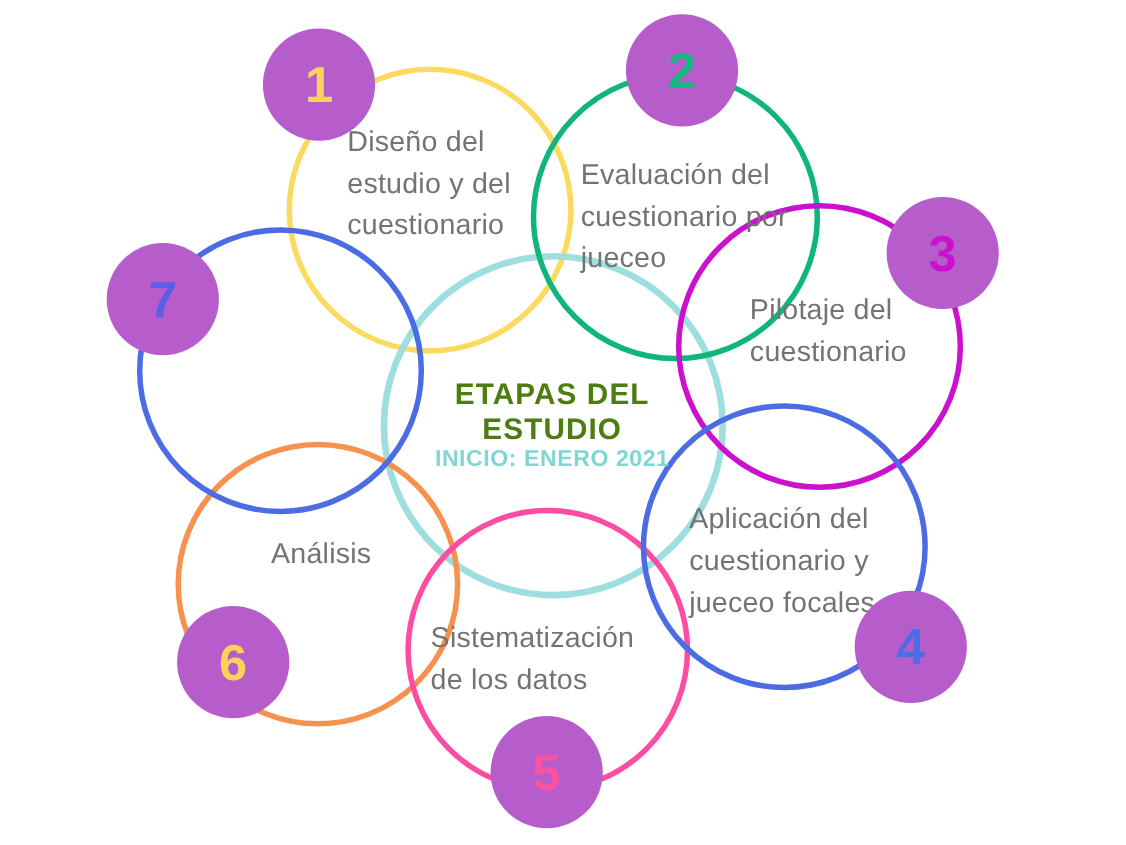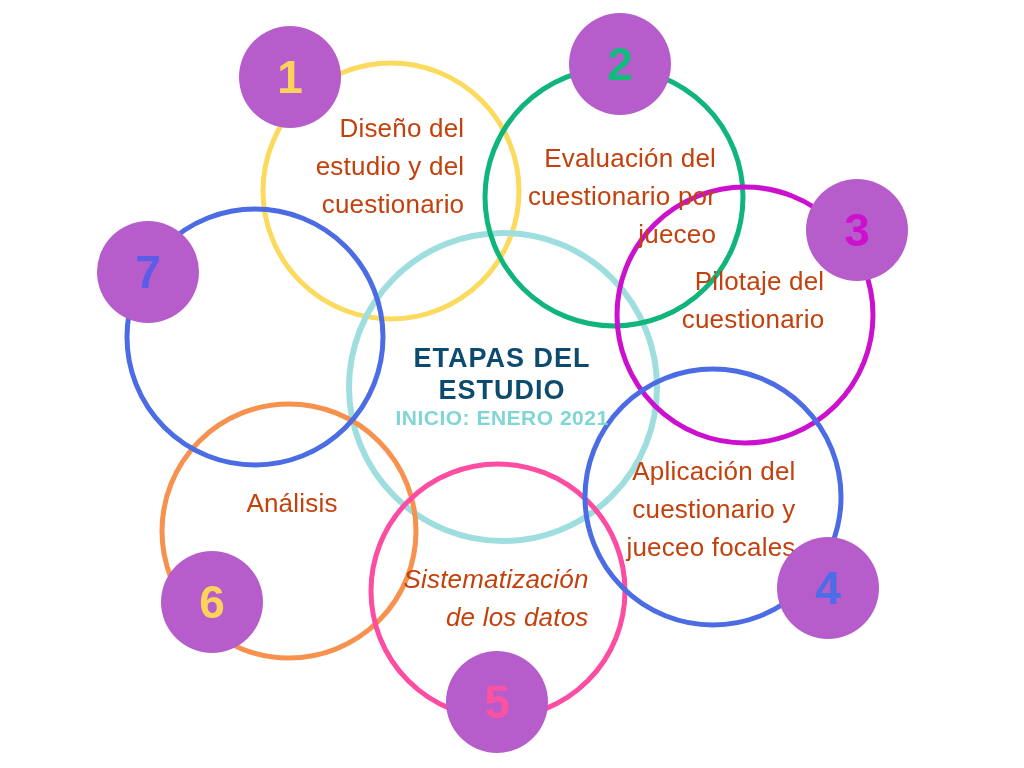--- a/index.html
+++ b/index.html
@@ -23,25 +23,25 @@
   .ring {
     fill: none;
     stroke-width: 5;
   }
   .ring.center-ring {
     stroke-width: 6;
   }
   .stage-label {
     position: absolute;
     transform: translate(-50%, -50%);
-    text-align: right;
+    text-align: left;
     white-space: pre-line;
     font-size: 26px;
     line-height: 38px;
-    color: #c2410c;
+    color: #737373;
     letter-spacing: 0.2px;
   }
   .badge {
     position: absolute;
     width: 102px;
     height: 102px;
     border-radius: 50%;
     display: flex;
     align-items: center;
     justify-content: center;
@@ -91,25 +91,25 @@
 estudio y del
 cuestionario</div>
   <div class="stage-label" style="left:622px; top:196px;">Evaluación del
 cuestionario por
 jueceo</div>
   <div class="stage-label" style="left:753px; top:300px;">Pilotaje del
 cuestionario</div>
   <div class="stage-label" style="left:711px; top:509px;">Aplicación del
 cuestionario y
 jueceo focales</div>
-  <div class="stage-label" style="left:496px; top:598px;font-style:italic;">Sistematización
+  <div class="stage-label" style="left:484px; top:598px;">Sistematización
 de los datos</div>
   <div class="stage-label" style="left:292px; top:503px;">Análisis</div>
 
-  <div class="center-title" style="left: 502px; top: 374px; color: #0c4a6e;">ETAPAS DEL
+  <div class="center-title" style="left: 502px; top: 374px; color: #4d7c0f;">ETAPAS DEL
 ESTUDIO</div>
   <div class="center-subtitle" style="left: 502px; top: 418px; color: rgb(127, 214, 212);">INICIO: ENERO 2021</div>
 
   <div class="badge" style="left: 239px; top: 26px; background-color: rgb(182, 93, 203);">
     <span style="color: rgb(251, 211, 91);">1</span>
   </div>
   <div class="badge" style="left: 569px; top: 13px; background-color: rgb(182, 93, 203);">
     <span style="color: rgb(19, 186, 125);">2</span>
   </div>
   <div class="badge" style="left: 806px; top: 179px; background-color: rgb(182, 93, 203);">

